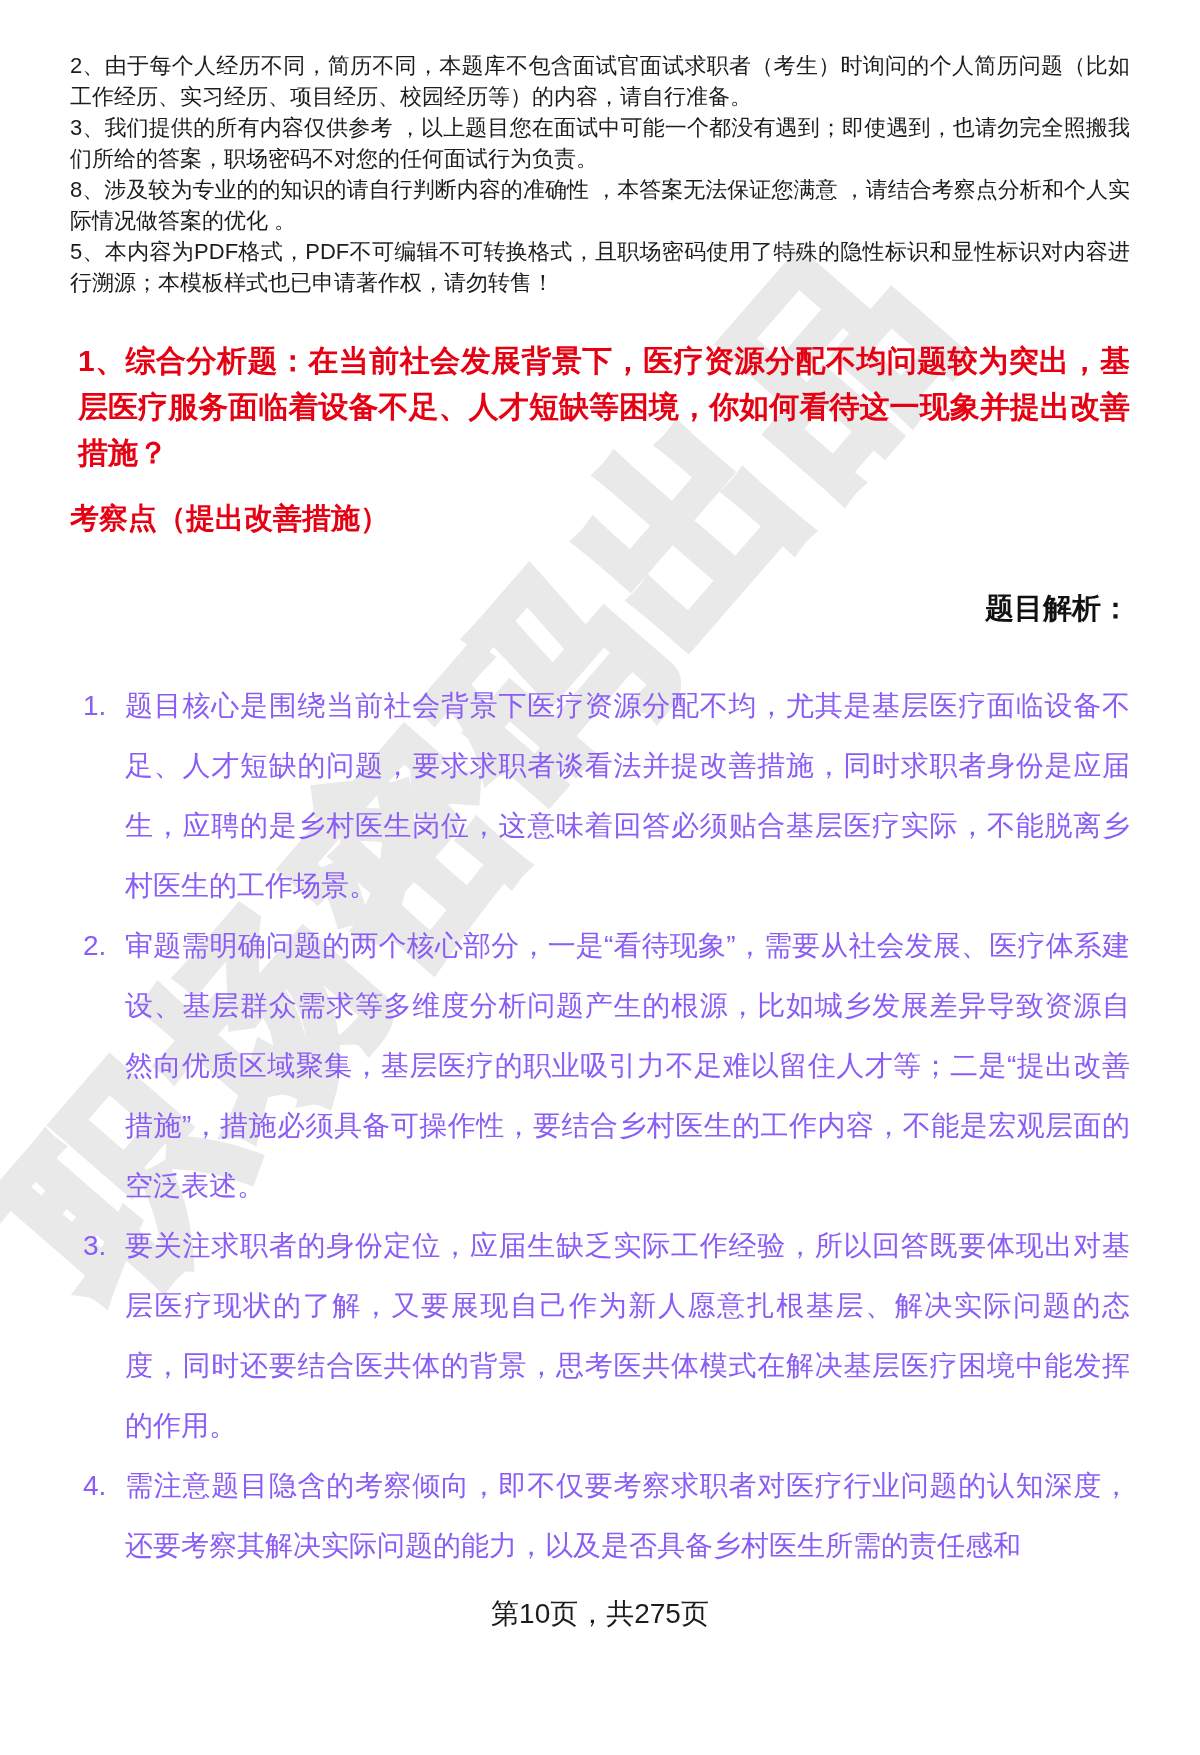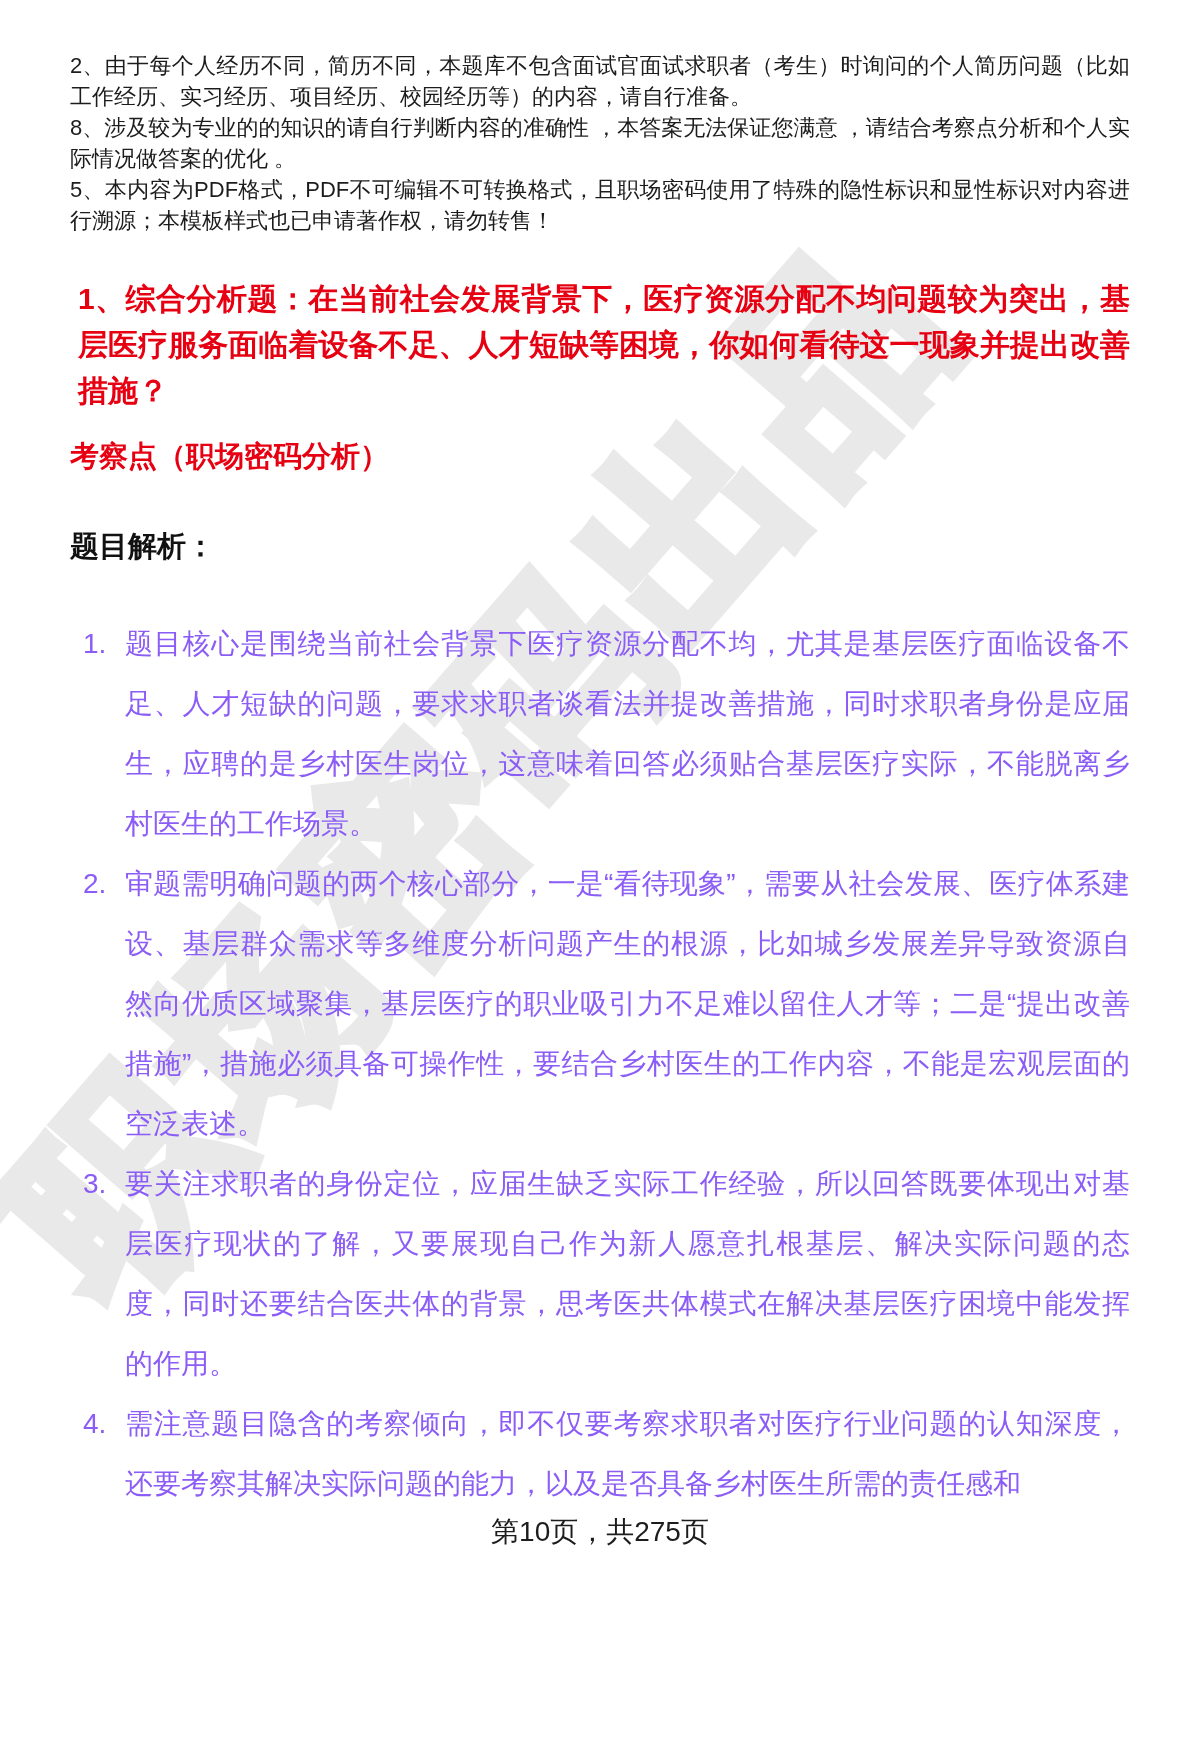--- a/index.html
+++ b/index.html
@@ -64,20 +64,21 @@
     line-height: 40px;
     font-weight: bold;
     color: #e60012;
   }
   .analysis-heading {
     margin: 50px 0 0 0;
     font-size: 29px;
     line-height: 40px;
     font-weight: bold;
     color: #111111;
+    text-align: right;
   }
   ol.analysis-list {
     margin: 48px 0 0 0;
     padding: 0;
     list-style: none;
     counter-reset: aitem;
   }
   ol.analysis-list li {
     counter-increment: aitem;
     position: relative;
@@ -87,42 +88,44 @@
     text-align: justify;
     color: #8b5cf6;
   }
   ol.analysis-list li::before {
     content: counter(aitem) ".";
     position: absolute;
     left: 13px;
     top: 0;
   }
   .page-footer {
+    margin-top: 20px;
     text-align: center;
     font-size: 28px;
     line-height: 36px;
     color: #1c1c1c;
   }
 </style>
 </head>
 <body>
 
 <div class="page">
 
   <div class="watermark">职场密码出品</div>
 
   <div class="content">
 
     <p class="disc">2、由于每个人经历不同，简历不同，本题库不包含面试官面试求职者（考生）时询问的个人简历问题（比如工作经历、实习经历、项目经历、校园经历等）的内容，请自行准备。</p>
+    <p class="disc">3、我们提供的所有内容仅供参考 ，以上题目您在面试中可能一个都没有遇到；即使遇到，也请勿完全照搬我们所给的答案，职场密码不对您的任何面试行为负责。</p>
     <p class="disc">8、涉及较为专业的的知识的请自行判断内容的准确性 ，本答案无法保证您满意 ，请结合考察点分析和个人实际情况做答案的优化 。</p>
     <p class="disc">5、本内容为PDF格式，PDF不可编辑不可转换格式，且职场密码使用了特殊的隐性标识和显性标识对内容进行溯源；本模板样式也已申请著作权，请勿转售！</p>
 
     <h1 class="q-title">1、综合分析题：在当前社会发展背景下，医疗资源分配不均问题较为突出，基层医疗服务面临着设备不足、人才短缺等困境，你如何看待这一现象并提出改善措施？</h1>
 
-    <h2 class="examine">考察点（职场密码分析）</h2>
+    <h2 class="examine">考察点（提出改善措施）</h2>
 
     <h2 class="analysis-heading">题目解析：</h2>
 
     <ol class="analysis-list">
       <li>题目核心是围绕当前社会背景下医疗资源分配不均，尤其是基层医疗面临设备不足、人才短缺的问题，要求求职者谈看法并提改善措施，同时求职者身份是应届生，应聘的是乡村医生岗位，这意味着回答必须贴合基层医疗实际，不能脱离乡村医生的工作场景。</li>
       <li>审题需明确问题的两个核心部分，一是“看待现象”，需要从社会发展、医疗体系建设、基层群众需求等多维度分析问题产生的根源，比如城乡发展差异导致资源自然向优质区域聚集，基层医疗的职业吸引力不足难以留住人才等；二是“提出改善措施”，措施必须具备可操作性，要结合乡村医生的工作内容，不能是宏观层面的空泛表述。</li>
       <li>要关注求职者的身份定位，应届生缺乏实际工作经验，所以回答既要体现出对基层医疗现状的了解，又要展现自己作为新人愿意扎根基层、解决实际问题的态度，同时还要结合医共体的背景，思考医共体模式在解决基层医疗困境中能发挥的作用。</li>
       <li>需注意题目隐含的考察倾向，即不仅要考察求职者对医疗行业问题的认知深度，还要考察其解决实际问题的能力，以及是否具备乡村医生所需的责任感和</li>
     </ol>
 

